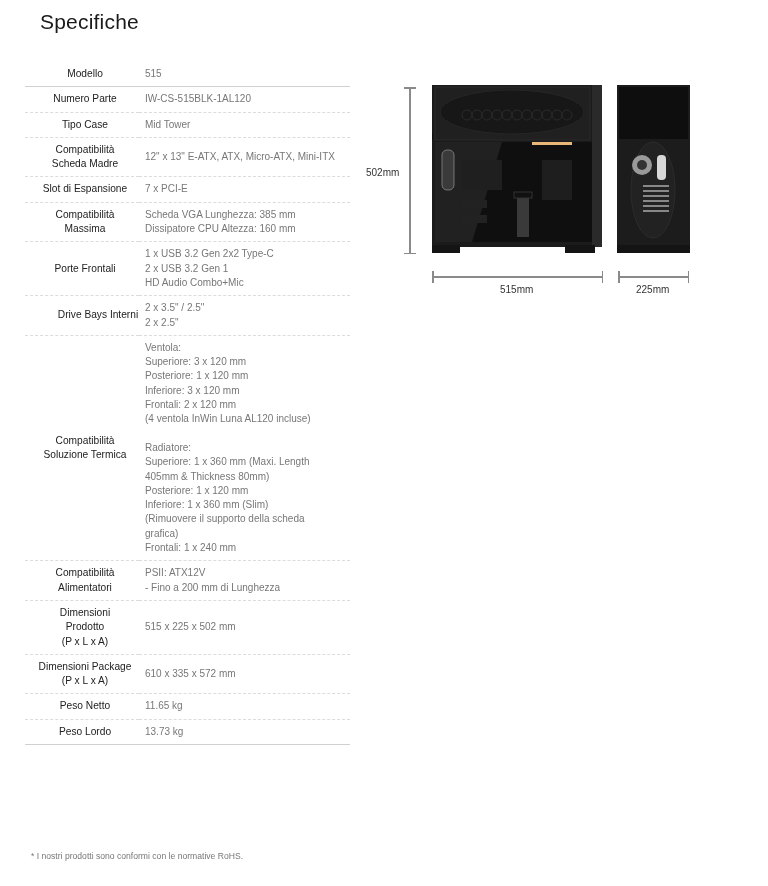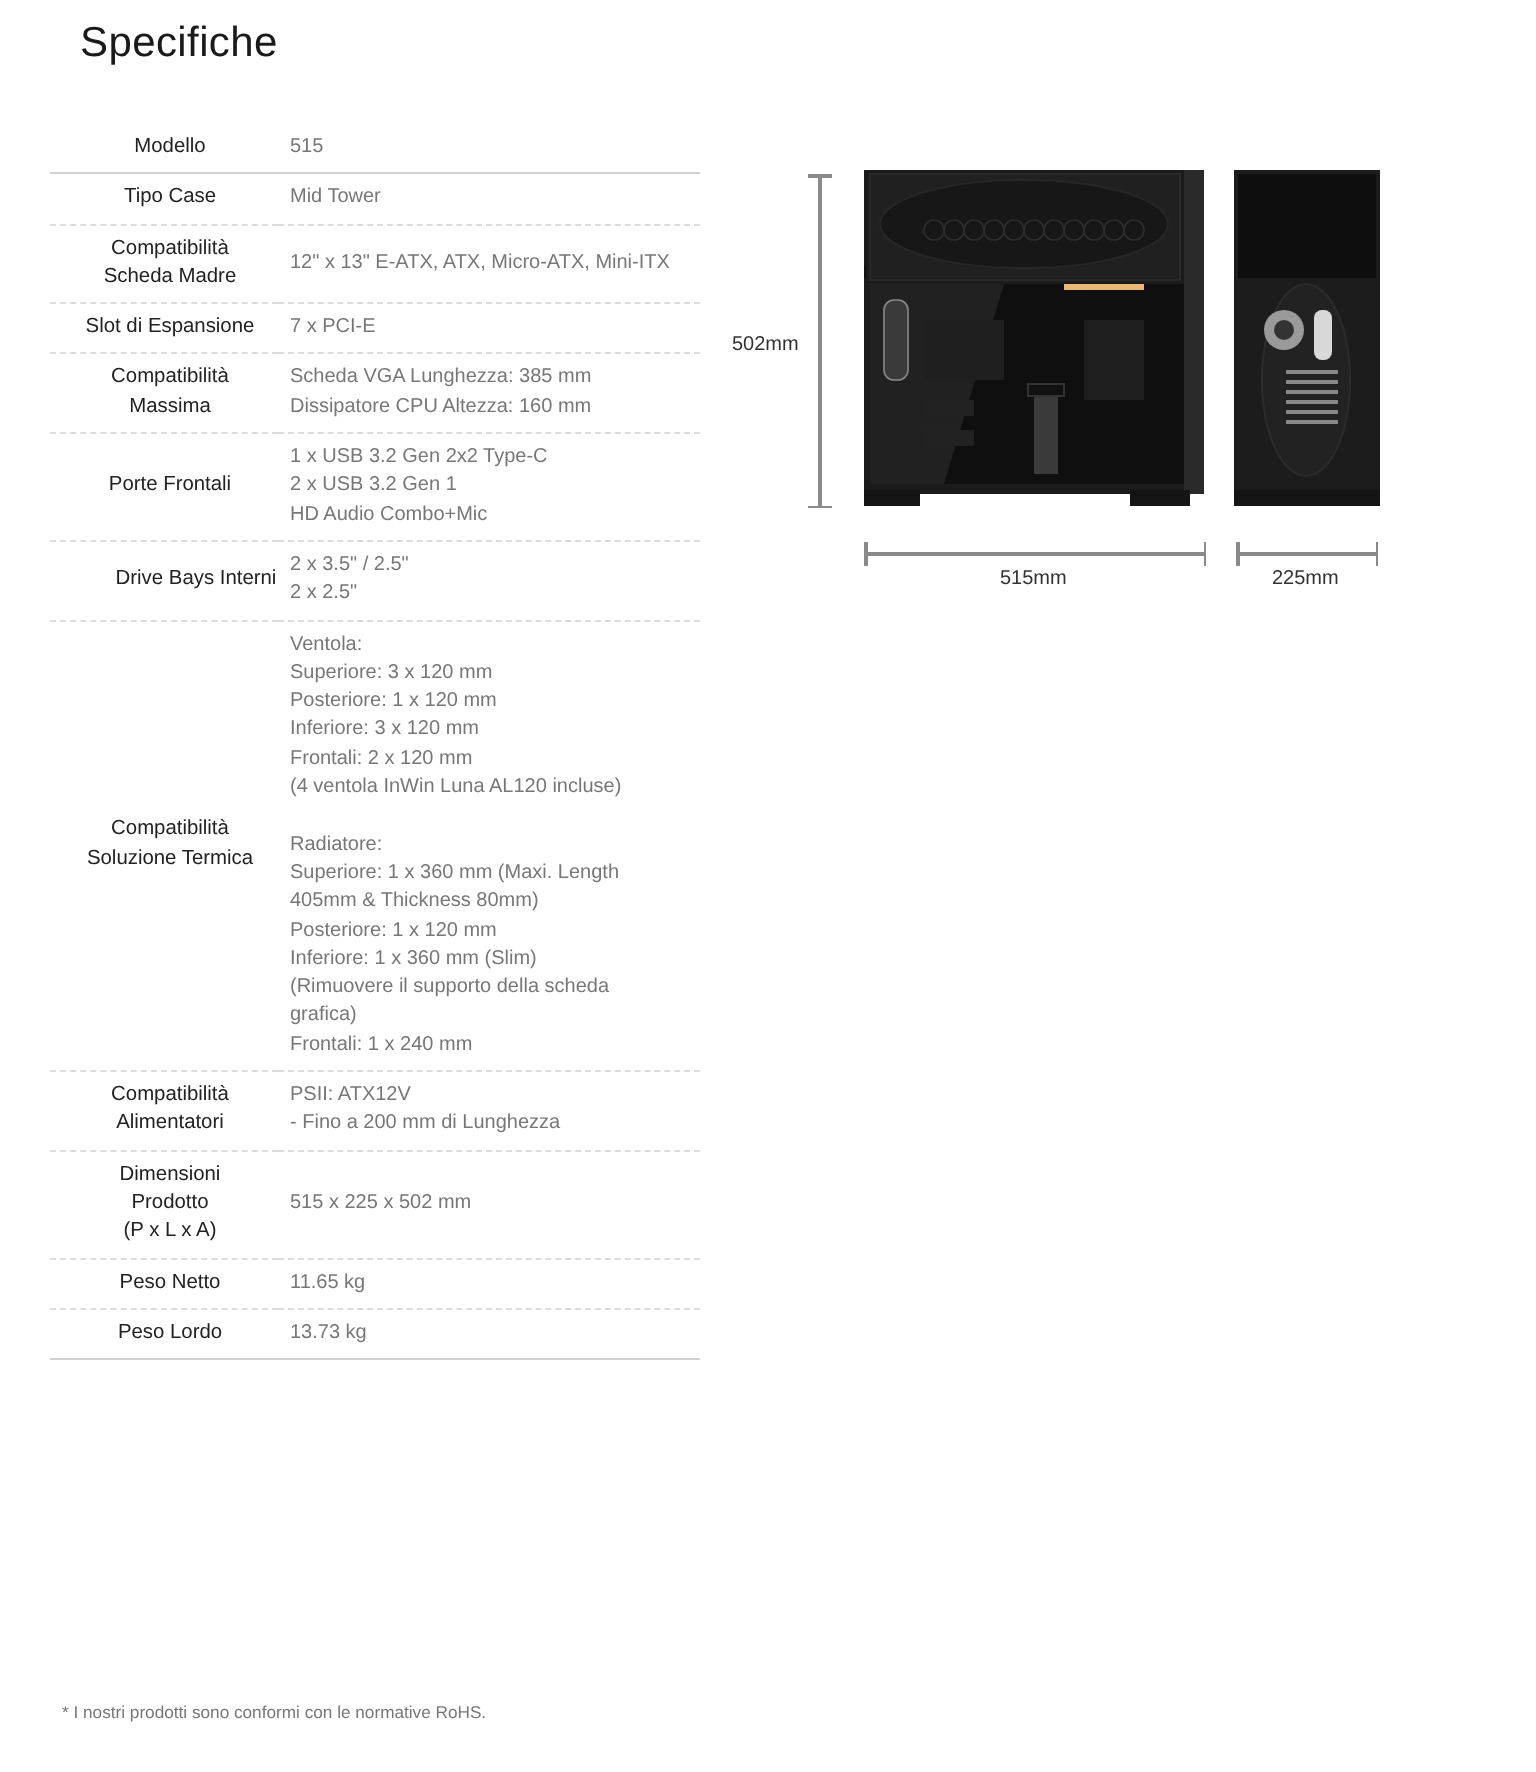--- a/index.html
+++ b/index.html
@@ -62,20 +62,28 @@
 <h1 class="title">Specifiche</h1>
 
 <table class="spec-table">
   <tbody id="spec-body">
       <tr class="first">
         <td class="label">
           <span class="line" style="display: block;">Modello</span>
         </td>
         <td class="value">
           <span class="line">515</span>
+        </td>
+      </tr>
+      <tr>
+        <td class="label">
+          <span class="line" style="display: block;">Numero Parte</span>
+        </td>
+        <td class="value">
+          <span class="line">IW-CS-515BLK-1AL120</span>
         </td>
       </tr>
       <tr>
         <td class="label">
           <span class="line" style="display: block;">Tipo Case</span>
         </td>
         <td class="value">
           <span class="line">Mid Tower</span>
         </td>
       </tr>
@@ -159,20 +167,29 @@
         </td>
       </tr>
       <tr>
         <td class="label">
           <span class="line" style="display: block;">Dimensioni</span>
           <span class="line" style="display: block;">Prodotto</span>
           <span class="line" style="display: block;">(P x L x A)</span>
         </td>
         <td class="value">
           <span class="line">515 x 225 x 502 mm</span>
+        </td>
+      </tr>
+      <tr>
+        <td class="label">
+          <span class="line" style="display: block;">Dimensioni Package</span>
+          <span class="line" style="display: block;">(P x L x A)</span>
+        </td>
+        <td class="value">
+          <span class="line">610 x 335 x 572 mm</span>
         </td>
       </tr>
       <tr>
         <td class="label">
           <span class="line" style="display: block;">Peso Netto</span>
         </td>
         <td class="value">
           <span class="line">11.65 kg</span>
         </td>
       </tr>

